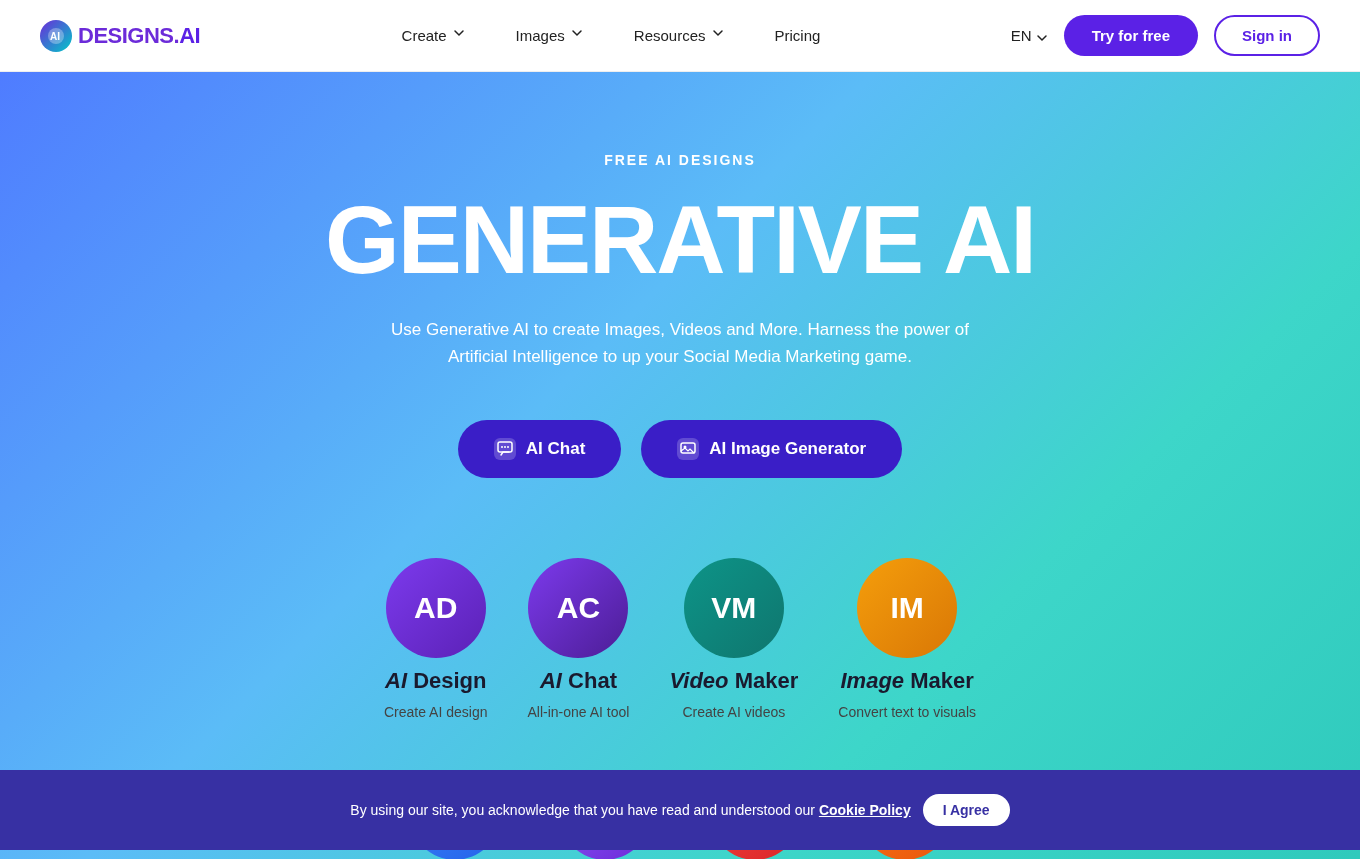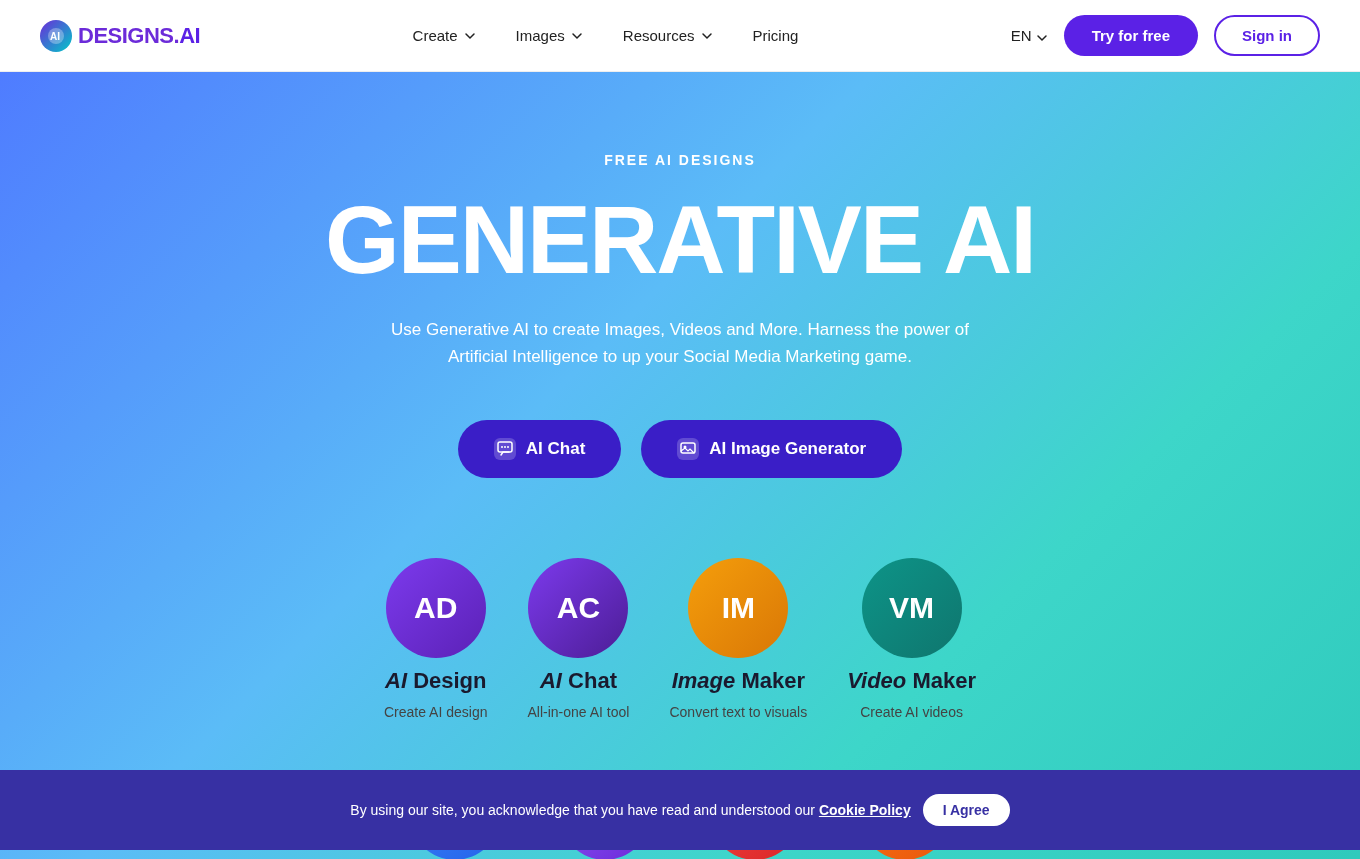--- a/index.html
+++ b/index.html
@@ -14,22 +14,22 @@
     .nav-logo { display: flex; align-items: center; gap: 6px; text-decoration: none; }
     .logo-text { font-size: 22px; font-weight: 800; color: #1a1a2e; letter-spacing: -0.5px; }
     .logo-text span { color: #6c2bd9; }
     .logo-icon {
       width: 32px; height: 32px; background: linear-gradient(135deg, #6c2bd9, #00c9c8);
       border-radius: 50%; display: flex; align-items: center; justify-content: center;
       color: #fff; font-size: 12px; font-weight: 900;
     }
     .nav-links { display: flex; align-items: center; gap: 40px; }
     .nav-link {
-      display: flex; align-items: center; gap: 6px; font-size: 15px; font-weight: 500;
-      color: #222; cursor: pointer; text-decoration: none;
+      display: flex; align-items: flex-start; gap: 6px; font-size: 15px; font-weight: 500;
+      color: #222; cursor: pointer; text-decoration: none; margin-left: 11px;
     }
     .nav-link svg { width: 12px; height: 12px; }
     .nav-right { display: flex; align-items: center; gap: 16px; }
     .lang-selector { display: flex; align-items: flex-end; gap: 4px; font-size: 15px; font-weight: 500; color: #222; cursor: pointer; }
     .btn-try {
       background: #5b21e6; color: #fff; border: none; border-radius: 30px;
       padding: 12px 28px; font-size: 15px; font-weight: 600; cursor: pointer;
     }
     .btn-signin {
       background: #fff; color: #5b21e6; border: 2px solid #5b21e6; border-radius: 30px;
@@ -206,32 +206,32 @@
       <div class="tool-desc">Create AI design</div>
     </div>
     <div class="tool-item">
       <div class="tool-avatar ac">AC</div>
       <div class="tool-name">
         <strong>AI</strong>&nbsp;<span>Chat</span>
       </div>
       <div class="tool-desc">All-in-one AI tool</div>
     </div>
     <div class="tool-item">
+      <div class="tool-avatar vm">VM</div>
+      <div class="tool-name">
+        <strong>Video</strong>&nbsp;<span>Maker</span>
+      </div>
+      <div class="tool-desc">Create AI videos</div>
+    </div>
+    <div class="tool-item">
       <div class="tool-avatar im">IM</div>
       <div class="tool-name">
         <strong>Image</strong>&nbsp;<span>Maker</span>
       </div>
       <div class="tool-desc">Convert text to visuals</div>
-    </div>
-    <div class="tool-item">
-      <div class="tool-avatar vm">VM</div>
-      <div class="tool-name">
-        <strong>Video</strong>&nbsp;<span>Maker</span>
-      </div>
-      <div class="tool-desc">Create AI videos</div>
     </div>
   </div>
 
   <div class="tools-row2" style="margin-top:30px;">
     <div class="tool-item">
       <div class="tool-avatar-sm blue">SC</div>
     </div>
     <div class="tool-item">
       <div class="tool-avatar-sm purple">SP</div>
     </div>

